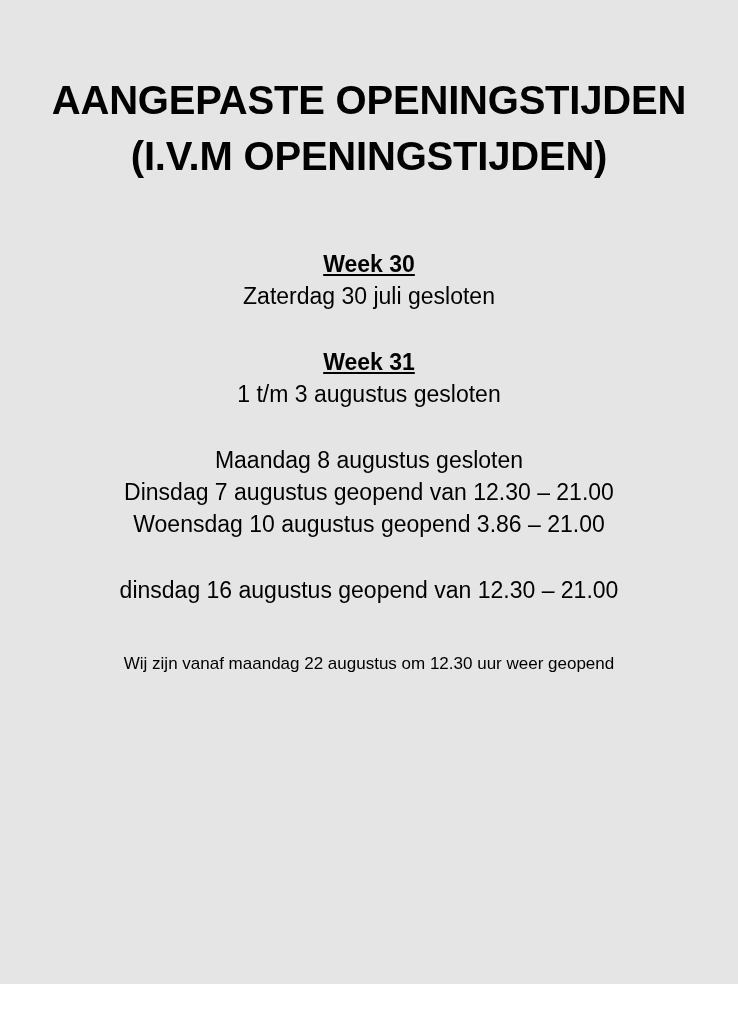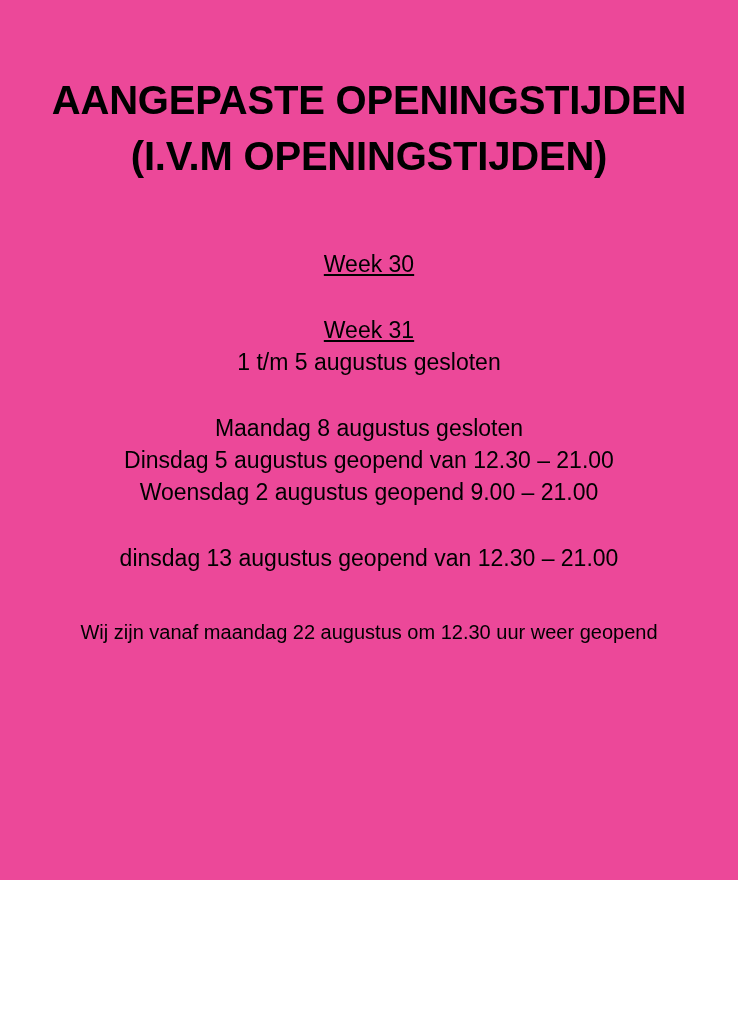--- a/index.html
+++ b/index.html
@@ -11,24 +11,24 @@
     width: 738px;
     height: 1024px;
     overflow: hidden;
     font-family: "Liberation Sans", "DejaVu Sans", sans-serif;
     color: #000000;
     -webkit-font-smoothing: antialiased;
   }
 
   .page {
     width: 738px;
-    height: 880px;
+    height: 984px;
     box-sizing: border-box;
     position: relative;
-    background: #ec4899;
+    background: #e5e5e5;
     display: block;
   }
 
   .doc-title {
     text-align: center;
     font-weight: bold;
     font-size: 40px;
     line-height: 56px;
     letter-spacing: -0.2px;
     margin: 0;
@@ -42,73 +42,74 @@
   .body-block {
     margin-top: 64px;
   }
 
   .week-section {
     text-align: center;
     margin-bottom: 34px;
   }
 
   .week-heading {
-    font-weight: normal;
+    font-weight: bold;
     font-size: 23px;
     line-height: 32px;
     text-decoration: underline;
     text-underline-offset: 2px;
     text-decoration-thickness: 2px;
     display: block;
     white-space: nowrap;
   }
 
   .week-line {
     font-size: 23px;
     line-height: 32px;
     font-weight: normal;
     display: block;
     white-space: nowrap;
   }
 
   .closing-note {
     text-align: center;
-    font-size: 20px;
+    font-size: 17px;
     line-height: 32px;
     margin-top: 42px;
     white-space: nowrap;
   }
 </style>
 </head>
 <body>
 
 <div class="page">
 
   <h1 class="doc-title">
     <span class="title-line">AANGEPASTE OPENINGSTIJDEN</span>
     <span class="title-line">(I.V.M OPENINGSTIJDEN)</span>
   </h1>
 
   <div class="body-block">
 
     <div class="week-section">
       <span class="week-heading">Week 30</span>
+      <span class="week-line">Zaterdag 30 juli gesloten</span>
     </div>
 
     <div class="week-section">
       <span class="week-heading">Week 31</span>
-      <span class="week-line">1 t/m 5 augustus gesloten</span>
+      <span class="week-line">1 t/m 3 augustus gesloten</span>
     </div>
 
     <div class="week-section">
       <span class="week-line">Maandag 8 augustus gesloten</span>
-      <span class="week-line">Dinsdag 5 augustus geopend van 12.30 – 21.00</span>
-      <span class="week-line">Woensdag 2 augustus geopend 9.00 – 21.00</span>
+      <span class="week-line">Dinsdag 7 augustus geopend van 12.30 – 21.00</span>
+      <span class="week-line">Woensdag 10 augustus geopend 3.86 – 21.00</span>
     </div>
 
     <div class="week-section">
-      <span class="week-line">dinsdag 13 augustus geopend van 12.30 – 21.00</span>
+      <span class="week-line">dinsdag 16 augustus geopend van 12.30 – 21.00</span>
     </div>
 
     <div class="closing-note">Wij zijn vanaf maandag 22 augustus om 12.30 uur weer geopend</div>
 
   </div>
 </div>
 
 </body></html>

